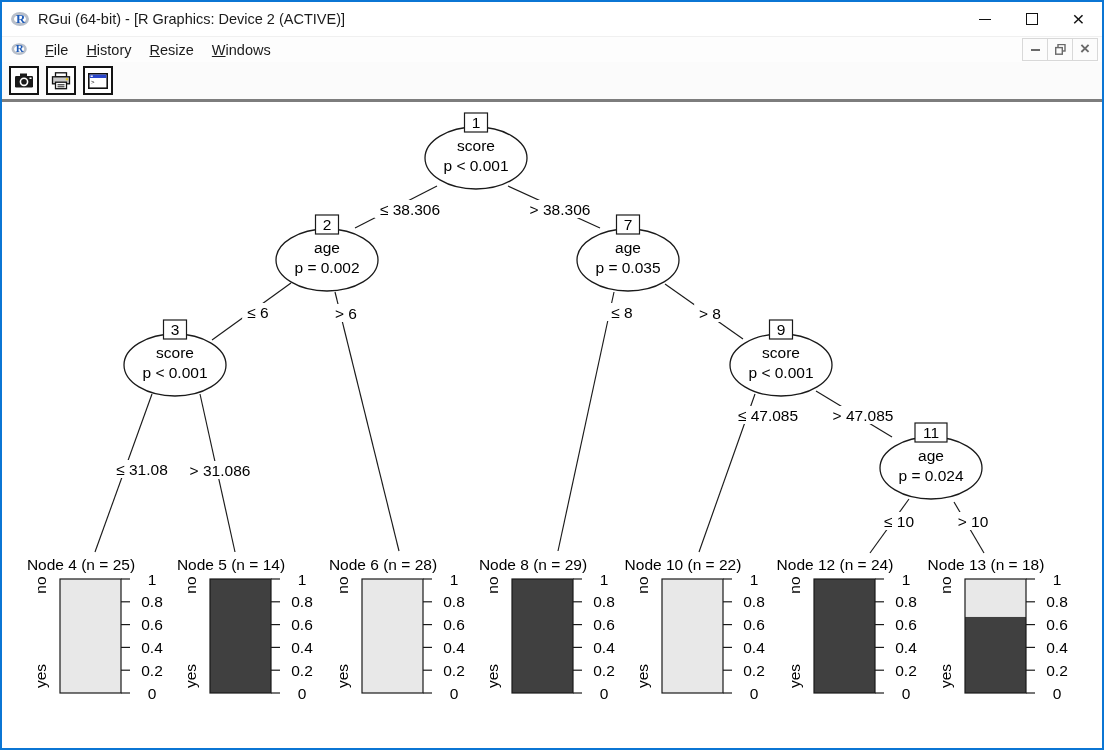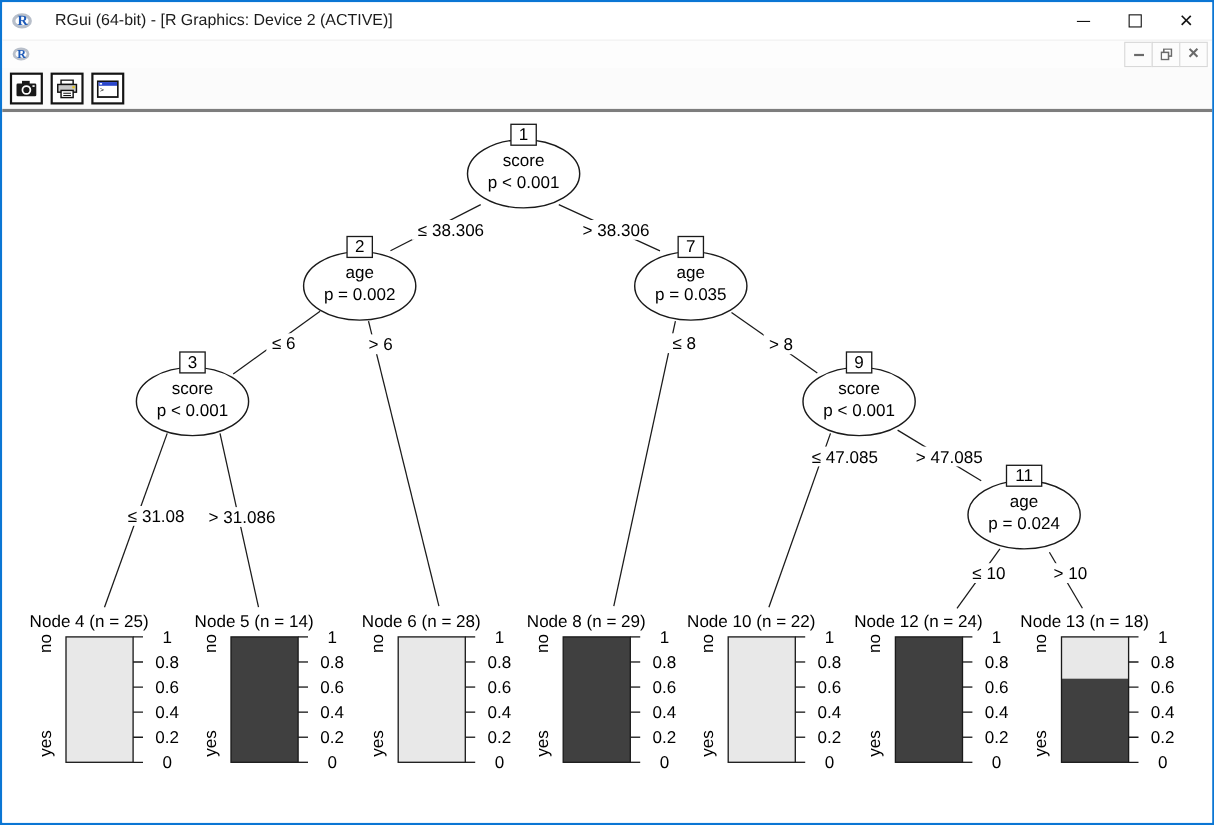--- a/index.html
+++ b/index.html
@@ -2,21 +2,21 @@
 <html><head>
 <meta charset="utf-8">
 <style>
   html,body{margin:0;padding:0;background:#d9d9d9;font-family:"Liberation Sans",sans-serif;}
   .window{width:1104px;height:750px;box-sizing:border-box;border:2px solid #0b76d4;background:#ffffff;display:flex;flex-direction:column;position:relative;overflow:hidden;}
   
   .titlebar{height:34px;background:#ffffff;display:flex;align-items:center;flex:0 0 auto;}
   .r-logo{position:relative;width:20px;height:17px;margin-left:9px;flex:0 0 auto;}
   .r-logo .ring{position:absolute;left:0;top:1px;width:18px;height:14px;border:3px solid #b8bfca;border-radius:50%;box-sizing:border-box;}
   .r-logo .rletter{position:absolute;left:5px;top:0px;font-weight:bold;font-size:13px;color:#1e5bb8;font-family:"Liberation Serif",serif;}
-  .title-text{margin-left:19px;font-size:14.5px;color:#1b1b1b;white-space:nowrap;}
+  .title-text{margin-left:7px;font-size:14.5px;color:#1b1b1b;white-space:nowrap;}
   .win-controls{margin-left:auto;display:flex;align-items:center;height:100%;}
   .wc-btn{width:47px;height:100%;display:flex;align-items:center;justify-content:center;cursor:default;}
   .wc-min-glyph{width:12px;height:0;border-top:1.6px solid #111;}
   .wc-max-glyph{width:12px;height:12px;border:1.6px solid #111;box-sizing:border-box;background:#fff;}
   .wc-close-glyph{font-size:21px;font-weight:300;color:#111;line-height:1;margin-top:-2px;}
   
   .menubar{height:25px;background:#fdfdfd;display:flex;align-items:center;border-top:1px solid #f0f0f0;flex:0 0 auto;}
   .r-logo.small{transform:scale(0.85);margin-left:8px;}
   .menu-items{display:flex;align-items:center;margin-left:6px;}
   .menu-item{font-size:14.5px;color:#1b1b1b;padding:2px 9px;cursor:default;}
@@ -55,20 +55,26 @@
           <span class="wc-close-glyph">×</span>
         </div>
     </div>
   </div>
 
   <div class="menubar">
     <span class="r-logo small">
         <span class="ring"></span>
         <span class="rletter">R</span>
       </span>
+    <div class="menu-items">
+      <span class="menu-item"><u>F</u>ile</span>
+      <span class="menu-item"><u>H</u>istory</span>
+      <span class="menu-item"><u>R</u>esize</span>
+      <span class="menu-item"><u>W</u>indows</span>
+    </div>
     <div class="mdi-controls">
       <div class="mdi-btn">
           <span class="mdi-min-glyph"></span>
         </div>
       <div class="mdi-btn">
         <svg width="11" height="11" viewBox="0 0 11 11">
           <rect x="3" y="0.5" width="7" height="6.5" fill="#fff" stroke="#6a6a6a" stroke-width="1.4"></rect>
           <rect x="0.7" y="3.6" width="6.6" height="6.6" fill="#fcfcfc" stroke="#6a6a6a" stroke-width="1.4"></rect>
         </svg>
       </div>

